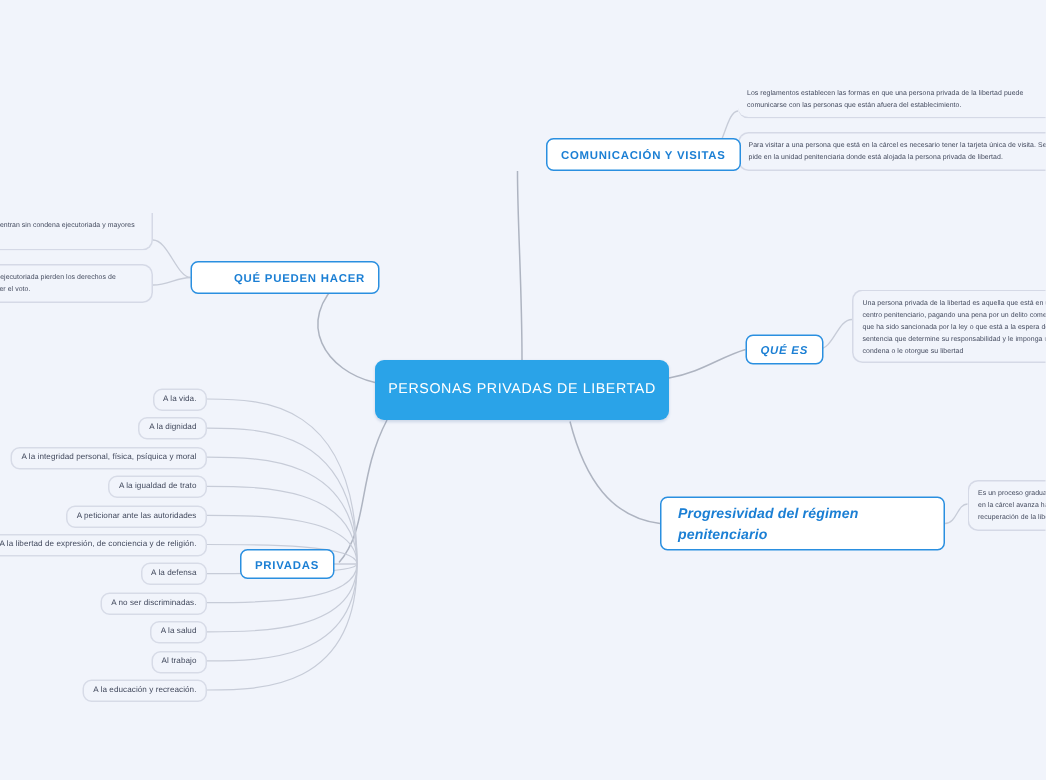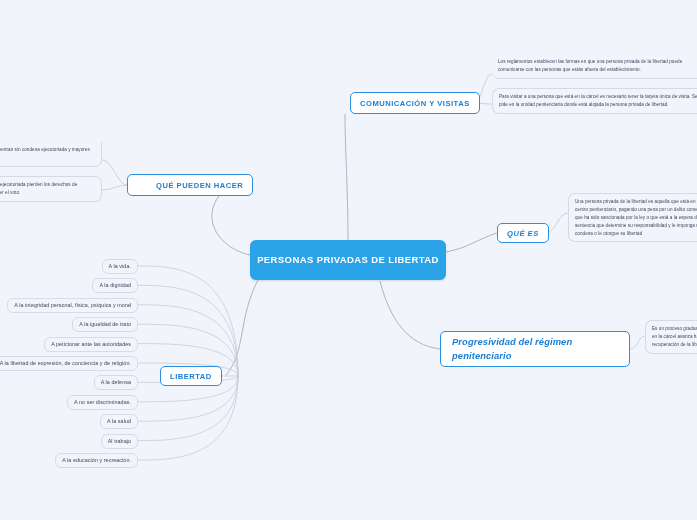--- a/index.html
+++ b/index.html
@@ -33,21 +33,21 @@
   .root-node {
     position: absolute;
     left: 250px;
     top: 240px;
     width: 196px;
     height: 40px;
     background: #2aa3e8;
     border-radius: 6px;
     color: #ffffff;
     font-size: 9.5px;
-    font-weight: bold;
+    font-weight: normal;
     letter-spacing: 0.4px;
     display: flex;
     align-items: center;
     justify-content: center;
     text-align: center;
     line-height: 1.5;
     box-shadow: 0 1px 2px rgba(40,80,140,0.18);
     z-index: 5;
   }
 
@@ -70,21 +70,21 @@
   }
   .branch-node.wrap {
     white-space: normal;
     letter-spacing: 0.1px;
     font-size: 9.4px;
     line-height: 1.45;
     padding: 0 11px;
     font-style: italic;
   }
 
-  #node-comunicacion { left: 350px; top: 92px;  height: 22px; }
+  #node-comunicacion { left: 364px; top: 92px;  height: 22px; }
   #node-que-pueden   { left: 127px; top: 174px; height: 22px; padding-left: 28px; }
   #node-que-es       { left: 497px; top: 223px; height: 20px; font-style: italic; }
   #node-derechos     { left: 160px; top: 366px; height: 20px; }
   #node-progresividad{ left: 440px; top: 331px; width: 190px; height: 36px; }
 
   
   .detail-box {
     position: absolute;
     color: #41485c;
     font-size: 4.6px;
@@ -172,21 +172,21 @@
     </svg>
 
   <div class="root-node">PERSONAS PRIVADAS DE LIBERTAD</div>
 
   <div class="branch-node" id="node-comunicacion">COMUNICACIÓN Y VISITAS</div>
 
   <div class="branch-node" id="node-que-pueden">QUÉ PUEDEN HACER</div>
 
   <div class="branch-node" id="node-que-es">QUÉ ES</div>
 
-  <div class="branch-node" id="node-derechos">LIBERTAD</div>
+  <div class="branch-node" id="node-derechos">PRIVADAS</div>
 
   <div class="branch-node wrap" id="node-progresividad">Progresividad del régimen penitenciario</div>
 
   <div class="detail-box clip-right" id="detail-reglamentos">Los reglamentos establecen las formas en que una persona privada de la libertad puede comunicarse con las personas que están afuera del establecimiento.</div>
 
   <div class="detail-box clip-right" id="detail-visitar">Para visitar a una persona que está en la cárcel es necesario tener la tarjeta única de visita. Se pide en la unidad penitenciaria donde está alojada la persona privada de libertad.</div>
 
   <div class="detail-box clip-left" id="detail-voto-si">Tienen derecho al voto las que se encuentran sin condena ejecutoriada y mayores de 18</div>
 
   <div class="detail-box clip-left" id="detail-voto-no">Las que tienen sentencia condenatoria ejecutoriada pierden los derechos de ciudadanía, por lo que no pueden ejercer el voto.</div>

